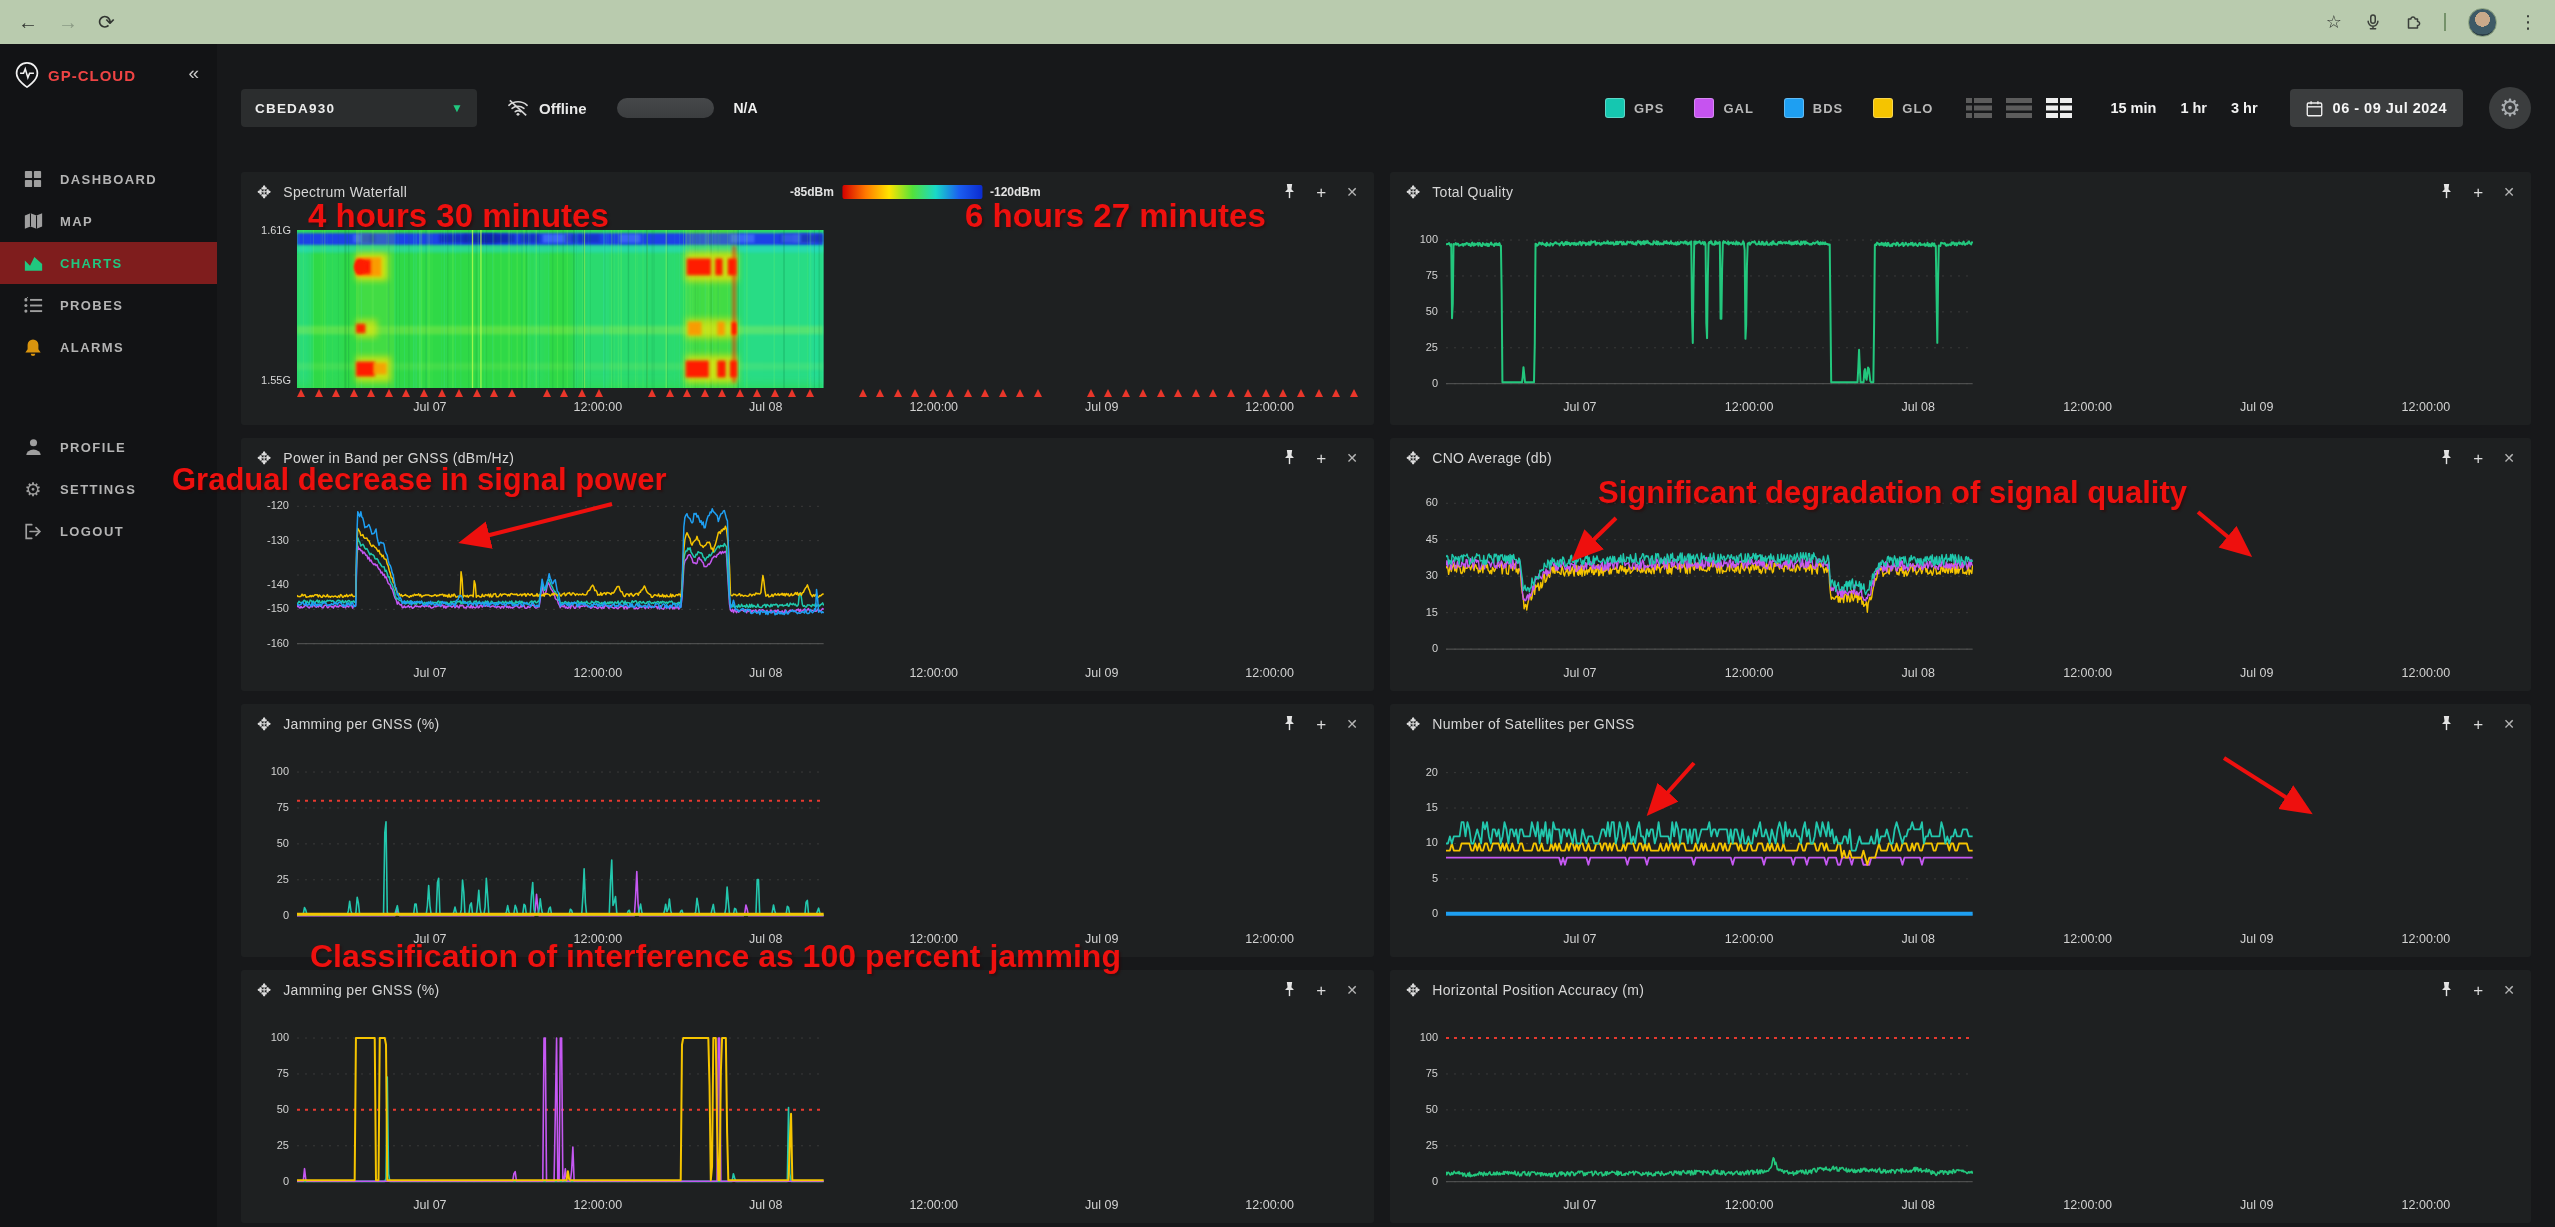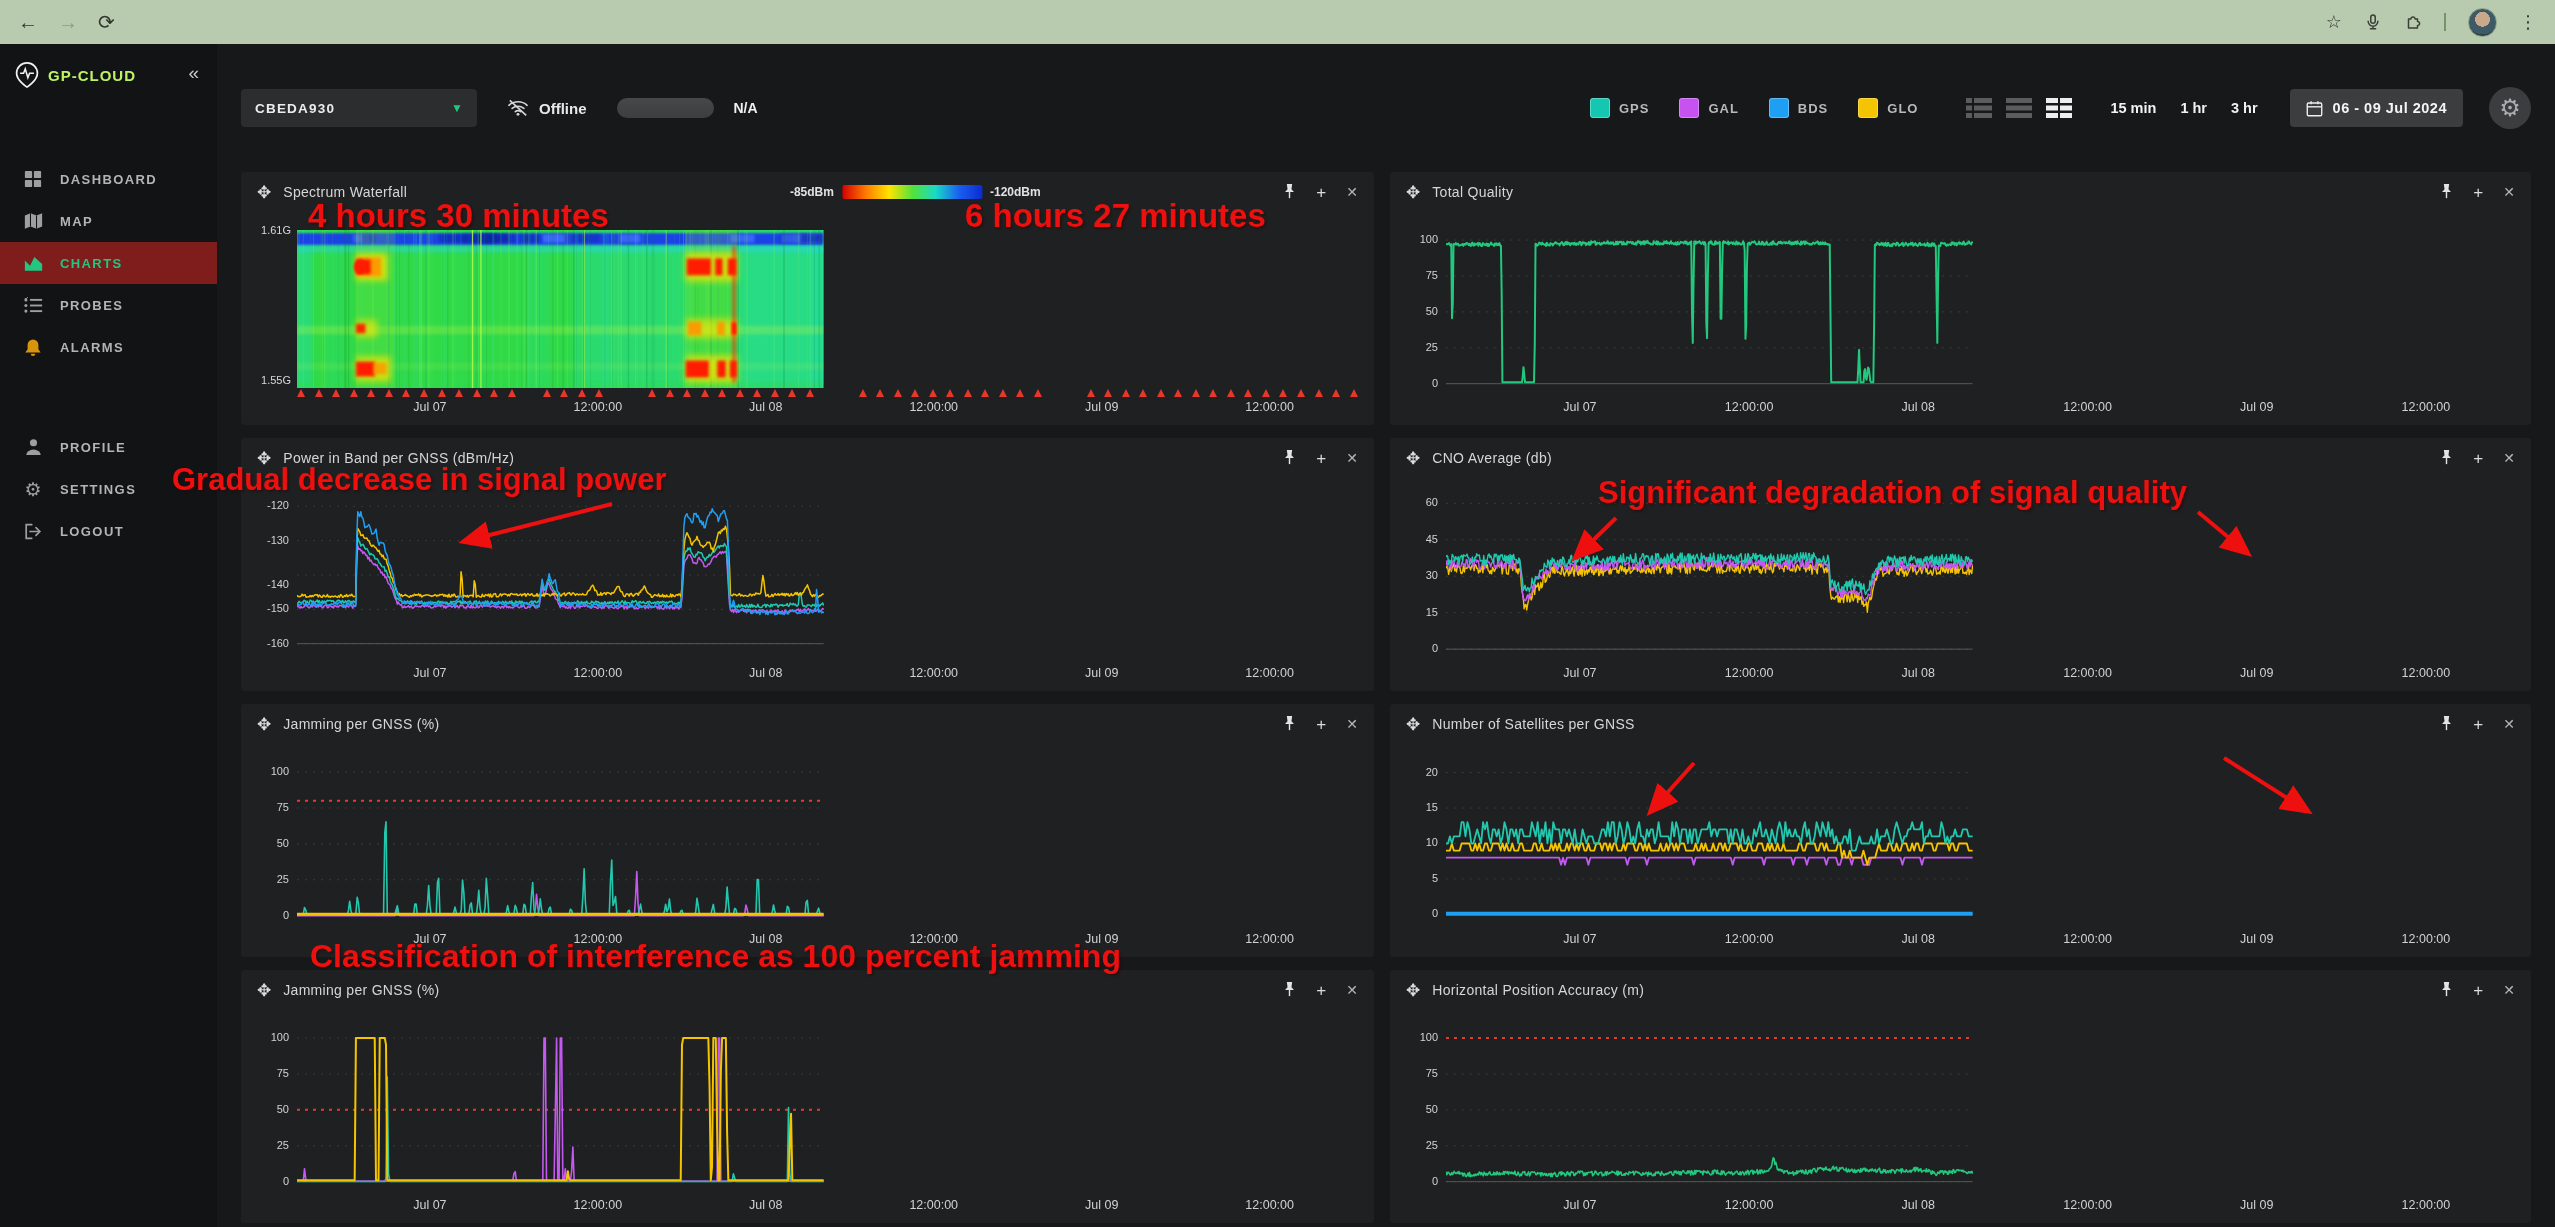--- a/index.html
+++ b/index.html
@@ -16,21 +16,21 @@
   .bar-right{margin-left:auto;display:flex;align-items:center;gap:22px;}
   .sep-v{width:2px;height:18px;background:#75926a;}
   .avatar{width:27px;height:27px;border-radius:50%;
           background:radial-gradient(circle at 50% 38%,#c9a98a 0 34%,#3e5a66 35% 70%,#2c3f47 71%);
           border:1px solid #8aa07e;}
 
   
   .app{display:flex;height:1183px;}
   .sidebar{width:217px;background:#121315;flex:0 0 auto;position:relative;}
   .logo-row{display:flex;align-items:center;gap:8px;padding:18px 14px 6px 14px;}
-  .logo-text{color:#bef264;font-weight:bold;font-size:15px;letter-spacing:1px;text-align:right;}
+  .logo-text{color:#ef4444;font-weight:bold;font-size:15px;letter-spacing:1px;text-align:right;}
   .collapse{position:absolute;right:18px;top:18px;color:#c9c9c9;font-size:19px;cursor:pointer;}
   .menu{margin-top:64px;}
   .menu-item{height:42px;display:flex;align-items:center;gap:16px;padding:0 22px;cursor:pointer;}
   .menu-item .lbl{color:#b4b4b4;font-size:13px;font-weight:bold;letter-spacing:1.4px;}
   .menu-item.active{background:#7f1d1d;}
   .menu-item.active .lbl{color:#21c77f;}
   .menu-footer{margin-top:58px;}
   .mi-ico{width:22px;display:flex;justify-content:center;}
 
   .main{flex:1;position:relative;background:#17181a;}
@@ -39,21 +39,21 @@
   .topbar{height:128px;display:flex;align-items:center;padding:0 24px;gap:30px;}
   .probe-select{width:208px;height:38px;background:#2b2d2e;border-radius:4px;display:flex;align-items:center;
                 padding:0 14px;cursor:pointer;}
   .probe-select .val{color:#ececec;font-weight:bold;font-size:13.5px;letter-spacing:1.2px;}
   .probe-select .caret{margin-left:auto;color:#21c77f;font-size:12px;}
   .offline-grp{display:flex;align-items:center;gap:10px;}
   .offline-txt{color:#e8e8e8;font-size:15px;font-weight:bold;}
   .na-toggle{width:97px;height:20px;border-radius:10px;background:linear-gradient(#46484a,#3c3e40);cursor:pointer;}
   .na-txt{color:#f0f0f0;font-size:14px;font-weight:bold;margin-left:10px;}
   .tb-right{margin-left:auto;display:flex;align-items:center;gap:26px;}
-  .legend{display:flex;align-items:center;gap:30px;margin-right:16px;}
+  .legend{display:flex;align-items:center;gap:30px;margin-right:1px;}
   .leg-item{display:flex;align-items:center;gap:9px;}
   .chip{width:18px;height:18px;border-radius:3px;border:1px solid rgba(255,255,255,.3);}
   .leg-lbl{color:#b9b9b9;font-size:13px;font-weight:bold;letter-spacing:1px;}
   .view-icons{display:flex;align-items:center;gap:14px;margin:0 6px;}
   .ranges{display:flex;align-items:center;gap:24px;margin:0 6px;}
   .range-btn{color:#f2f2f2;font-size:14.5px;font-weight:bold;cursor:pointer;}
   .date-btn{height:38px;background:#3b3d3e;border-radius:4px;display:flex;align-items:center;gap:10px;
             padding:0 16px;cursor:pointer;}
   .date-txt{color:#f5f5f5;font-size:14.5px;font-weight:bold;letter-spacing:.5px;}
   .gear-btn{width:42px;height:42px;border-radius:50%;background:#3b3d3e;display:flex;align-items:center;

